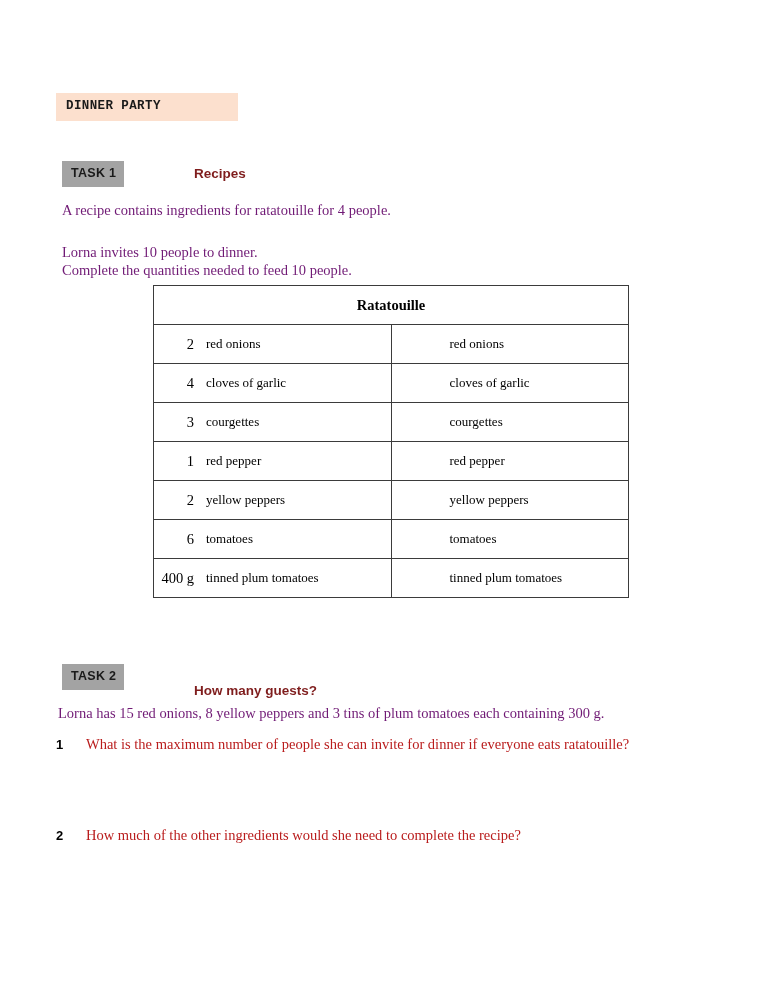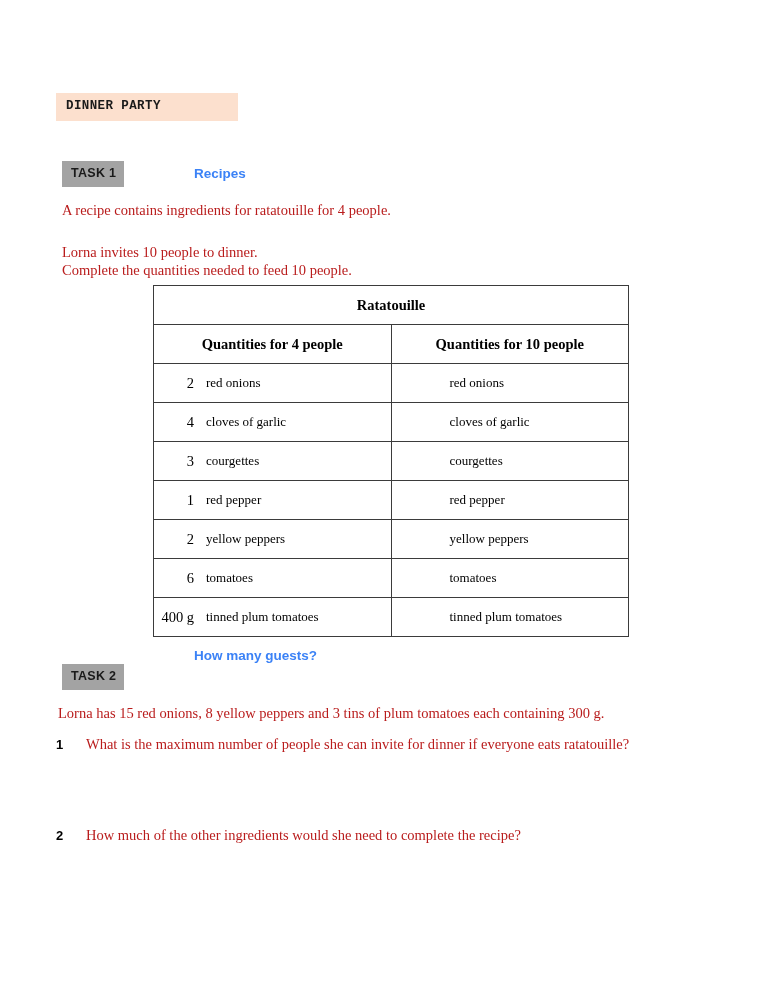--- a/index.html
+++ b/index.html
@@ -62,32 +62,32 @@
     font-weight: bold;
     letter-spacing: 0.3px;
     color: #1a1a1a;
     white-space: nowrap;
   }
   .task-title {
     position: absolute;
     font-family: "Liberation Sans", "DejaVu Sans", sans-serif;
     font-size: 13.5px;
     font-weight: bold;
-    color: #3b82f6;
+    color: #7f1d1d;
     white-space: nowrap;
   }
 
   
   .body-line {
     position: absolute;
     left: 62px;
     font-family: "Liberation Serif", "DejaVu Serif", serif;
     font-size: 14.5px;
     line-height: 1.2;
-    color: #b91c1c;
+    color: #701a75;
     white-space: nowrap;
   }
 
   
   .question {
     position: absolute;
     left: 56px;
     width: 690px;
     display: flex;
     align-items: baseline;
@@ -183,24 +183,20 @@
   <div class="body-line" style="top:202px;">A recipe contains ingredients for ratatouille for 4 people.</div>
   <div class="body-line" style="top:244px;">Lorna invites 10 people to dinner.</div>
   <div class="body-line" style="top:262px;">Complete the quantities needed to feed 10 people.</div>
 
   <div class="recipe-table-wrap">
     <table class="recipe">
       <tbody>
         <tr>
           <td class="cap-cell" colspan="2">Ratatouille</td>
         </tr>
-        <tr>
-          <td class="head-cell" style="width:239px;">Quantities for 4 people</td>
-          <td class="head-cell" style="width:237px;">Quantities for 10 people</td>
-        </tr>
 
         <tr>
           <td class="ing-cell">
             <div class="ing-inner">
               <span class="qty">2</span>
               <span class="name">red onions</span>
             </div>
           </td>
           <td class="ing-cell">
             <div class="ing-inner right">
@@ -299,21 +295,21 @@
             </div>
           </td>
         </tr>
       </tbody>
     </table>
   </div>
 
   <div class="task-chip" style="left:62px; top:664px;">
     <span class="task-chip-label">TASK 2</span>
   </div>
-  <div class="task-title" style="left:194px; top:648px;">How many guests?</div>
+  <div class="task-title" style="left:194px; top:683px;">How many guests?</div>
 
   <div class="body-line" style="left:58px; top:705px;">Lorna has 15 red onions, 8 yellow peppers and 3 tins of plum tomatoes each containing 300 g.</div>
 
   <div class="question" style="top:736px;">
     <span class="question-number">1</span>
     <span class="question-text">What is the maximum number of people she can invite for dinner if everyone eats ratatouille?</span>
   </div>
 
   <div class="question" style="top:827px;">
     <span class="question-number">2</span>

